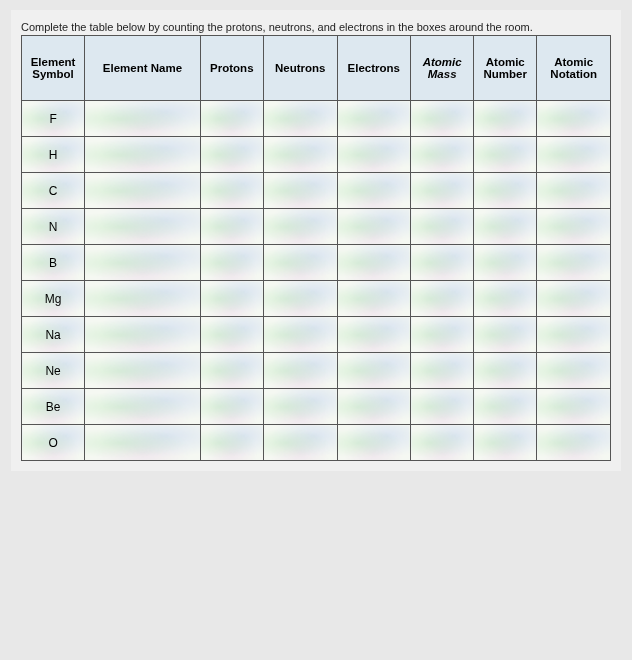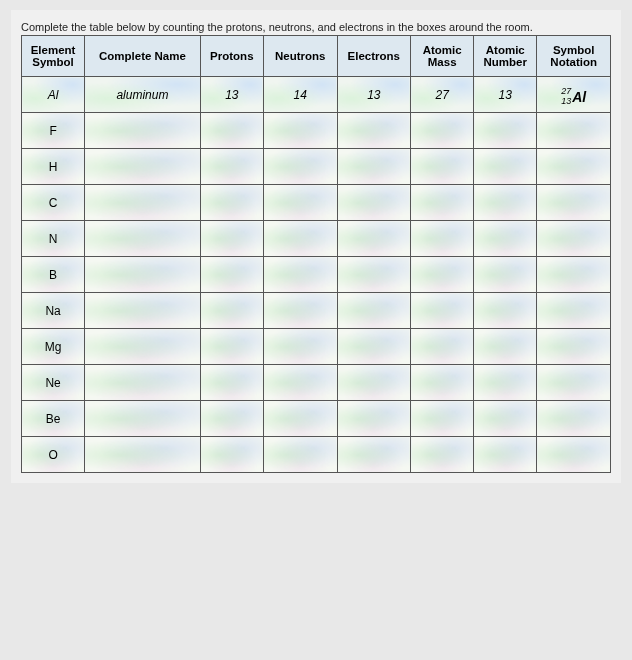--- a/index.html
+++ b/index.html
@@ -34,30 +34,30 @@
       padding: 0;
       min-height: 36px;
       height: 36px;
       vertical-align: middle;
       position: relative;
     }
     th {
       background: #dde8f0;
       font-weight: bold;
       font-size: 11.5px;
-      padding: 8px 3px;
+      padding: 20px 3px;
       height: auto;
       min-height: 40px;
     }
     .col-symbol { width: 60px; }
     .col-name { width: 110px; }
     .col-protons { width: 60px; text-align: center; }
     .col-neutrons { width: 70px; }
     .col-electrons { width: 70px; text-align: center; }
-    .col-mass { width: 60px; }
+    .col-mass { width: 60px; font-style: italic; }
     .col-number { width: 60px; text-align: center; }
     .col-notation { width: 70px; }
 
     
     td {
       background:
         radial-gradient(ellipse at 30% 50%, rgba(180,230,180,0.4) 0%, transparent 60%),
         radial-gradient(ellipse at 70% 30%, rgba(180,200,240,0.4) 0%, transparent 60%),
         radial-gradient(ellipse at 50% 80%, rgba(230,200,230,0.35) 0%, transparent 60%),
         #f5f8f2;
@@ -100,48 +100,30 @@
 </head>
 <body>
 
 <div class="page-container">
   <p class="instruction">Complete the table below by counting the protons, neutrons, and electrons in the boxes around the room.</p>
 
   <table>
     <thead>
       <tr>
         <th class="col-symbol">Element Symbol</th>
-        <th class="col-name">Complete Name</th>
+        <th class="col-name">Element Name</th>
         <th class="col-protons">Protons</th>
         <th class="col-neutrons">Neutrons</th>
         <th class="col-electrons">Electrons</th>
         <th class="col-mass">Atomic Mass</th>
         <th class="col-number">Atomic Number</th>
-        <th class="col-notation">Symbol Notation</th>
+        <th class="col-notation">Atomic Notation</th>
       </tr>
     </thead>
     <tbody id="table-body">
-    <tr class="row-al">
-          <td class="symbol-col">Al</td>
-          <td>aluminum</td>
-          <td>13</td>
-          <td>14</td>
-          <td>13</td>
-          <td>27</td>
-          <td>13</td>
-          <td class="notation-cell">
-      <span class="notation-symbol-wrap">
-        <span class="notation-stacked">
-          <span>27</span>
-          <span>13</span>
-        </span>
-        <span class="notation-letter">Al</span>
-      </span>
-    </td>
-        </tr>
         <tr>
           <td class="symbol-col">F</td>
           <td></td>
           <td></td>
           <td></td>
           <td></td>
           <td></td>
           <td></td>
           <td class="notation-cell"></td>
         </tr>
@@ -179,31 +161,31 @@
           <td class="symbol-col">B</td>
           <td></td>
           <td></td>
           <td></td>
           <td></td>
           <td></td>
           <td></td>
           <td class="notation-cell"></td>
         </tr>
         <tr>
+          <td class="symbol-col">Mg</td>
+          <td></td>
+          <td></td>
+          <td></td>
+          <td></td>
+          <td></td>
+          <td></td>
+          <td class="notation-cell"></td>
+        </tr>
+        <tr>
           <td class="symbol-col">Na</td>
-          <td></td>
-          <td></td>
-          <td></td>
-          <td></td>
-          <td></td>
-          <td></td>
-          <td class="notation-cell"></td>
-        </tr>
-        <tr>
-          <td class="symbol-col">Mg</td>
           <td></td>
           <td></td>
           <td></td>
           <td></td>
           <td></td>
           <td></td>
           <td class="notation-cell"></td>
         </tr>
         <tr>
           <td class="symbol-col">Ne</td>

